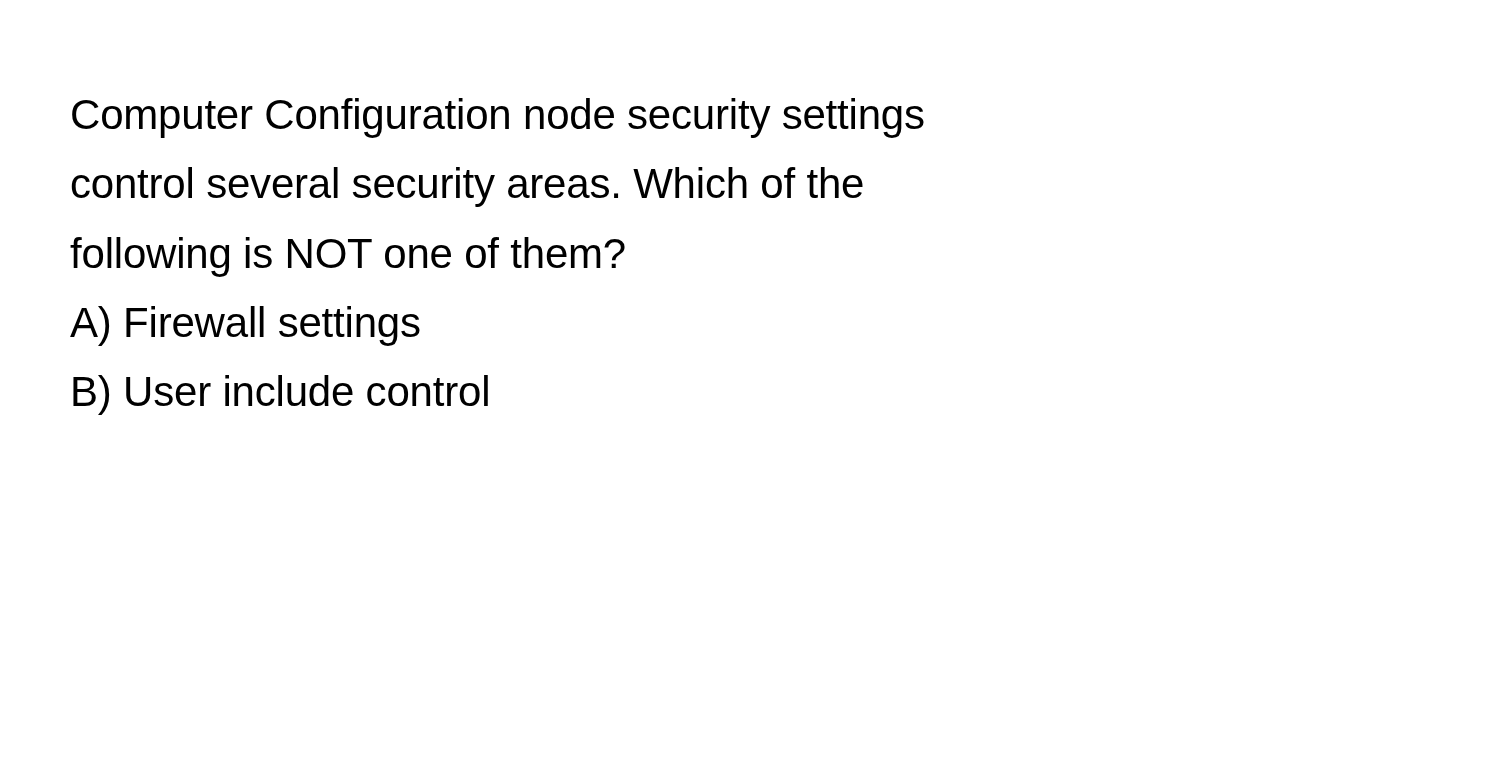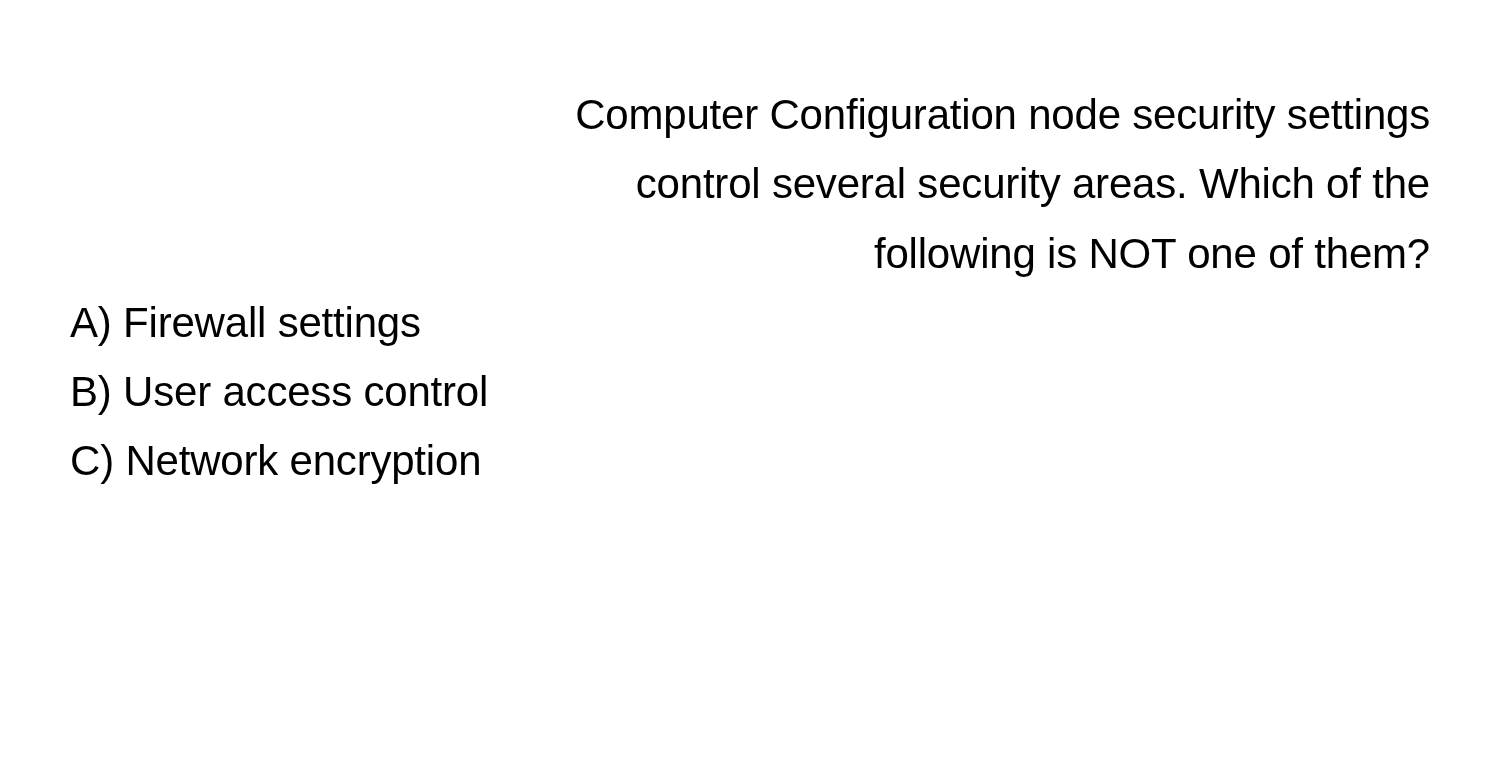--- a/index.html
+++ b/index.html
@@ -15,40 +15,35 @@
       color: #000000;
       padding: 80px 70px 0 70px;
     }
     .question-container {
       font-size: 42px;
       line-height: 1.65;
       letter-spacing: -0.2px;
     }
     .question-text {
       margin-bottom: 0;
-      text-align: right;
     }
     .option {
       display: block;
     }
   </style>
 </head>
 <body>
 
 <div class="question-container">
   <div class="question-text">
     <span>Computer Configuration node security settings</span><br>
     <span>control several security areas. Which of the</span><br>
     <span>following is NOT one of them?</span>
   </div>
   <div class="option">
     <span>A)</span>
     <span>Firewall settings</span>
   </div>
   <div class="option">
     <span>B)</span>
-    <span>User access control</span>
-  </div>
-  <div class="option">
-    <span>C)</span>
-    <span>Network encryption</span>
+    <span>User include control</span>
   </div>
 </div>
 
 </body></html>

